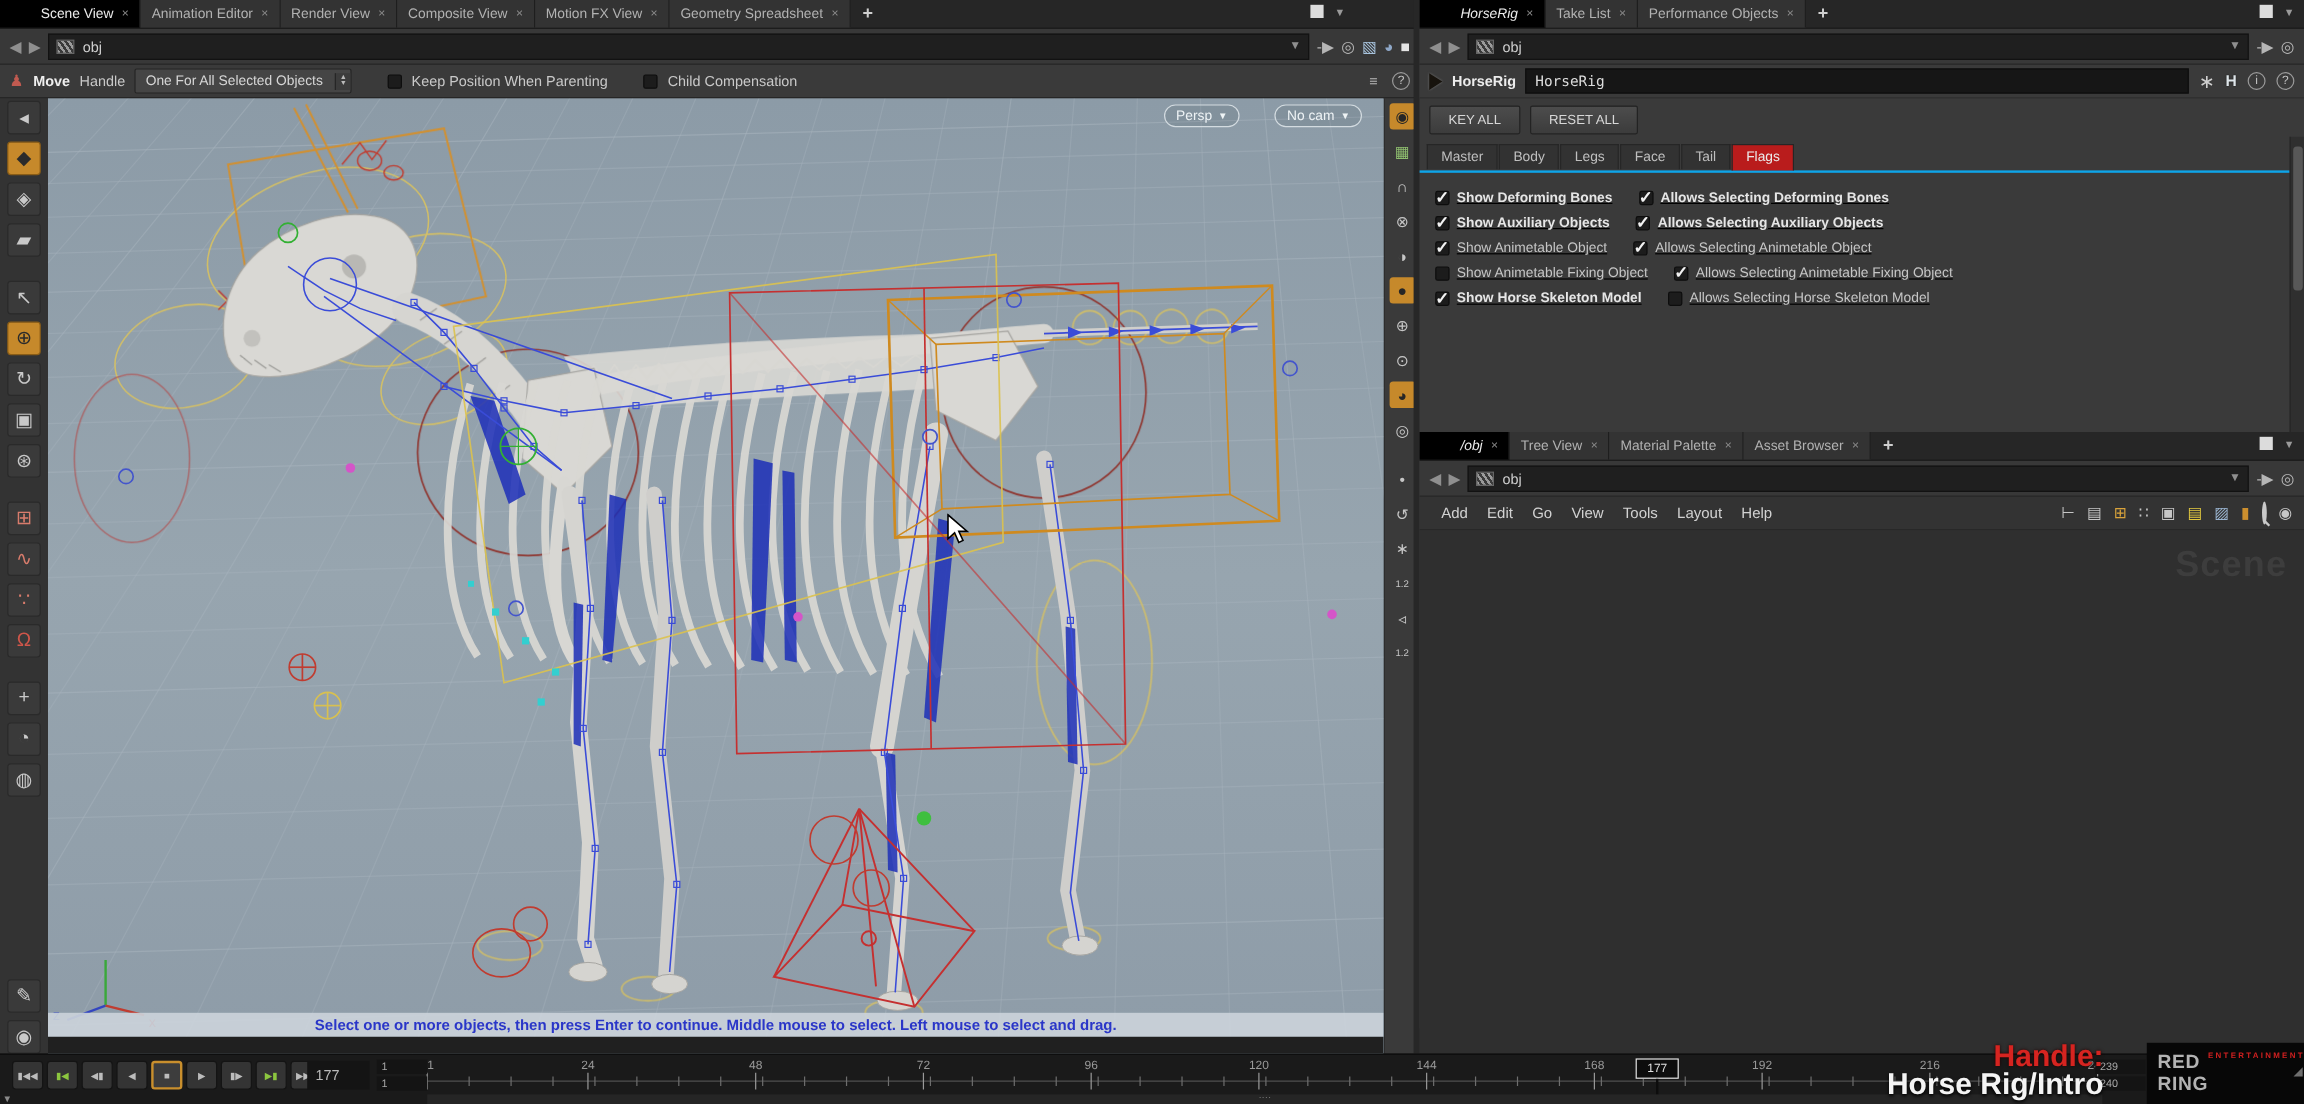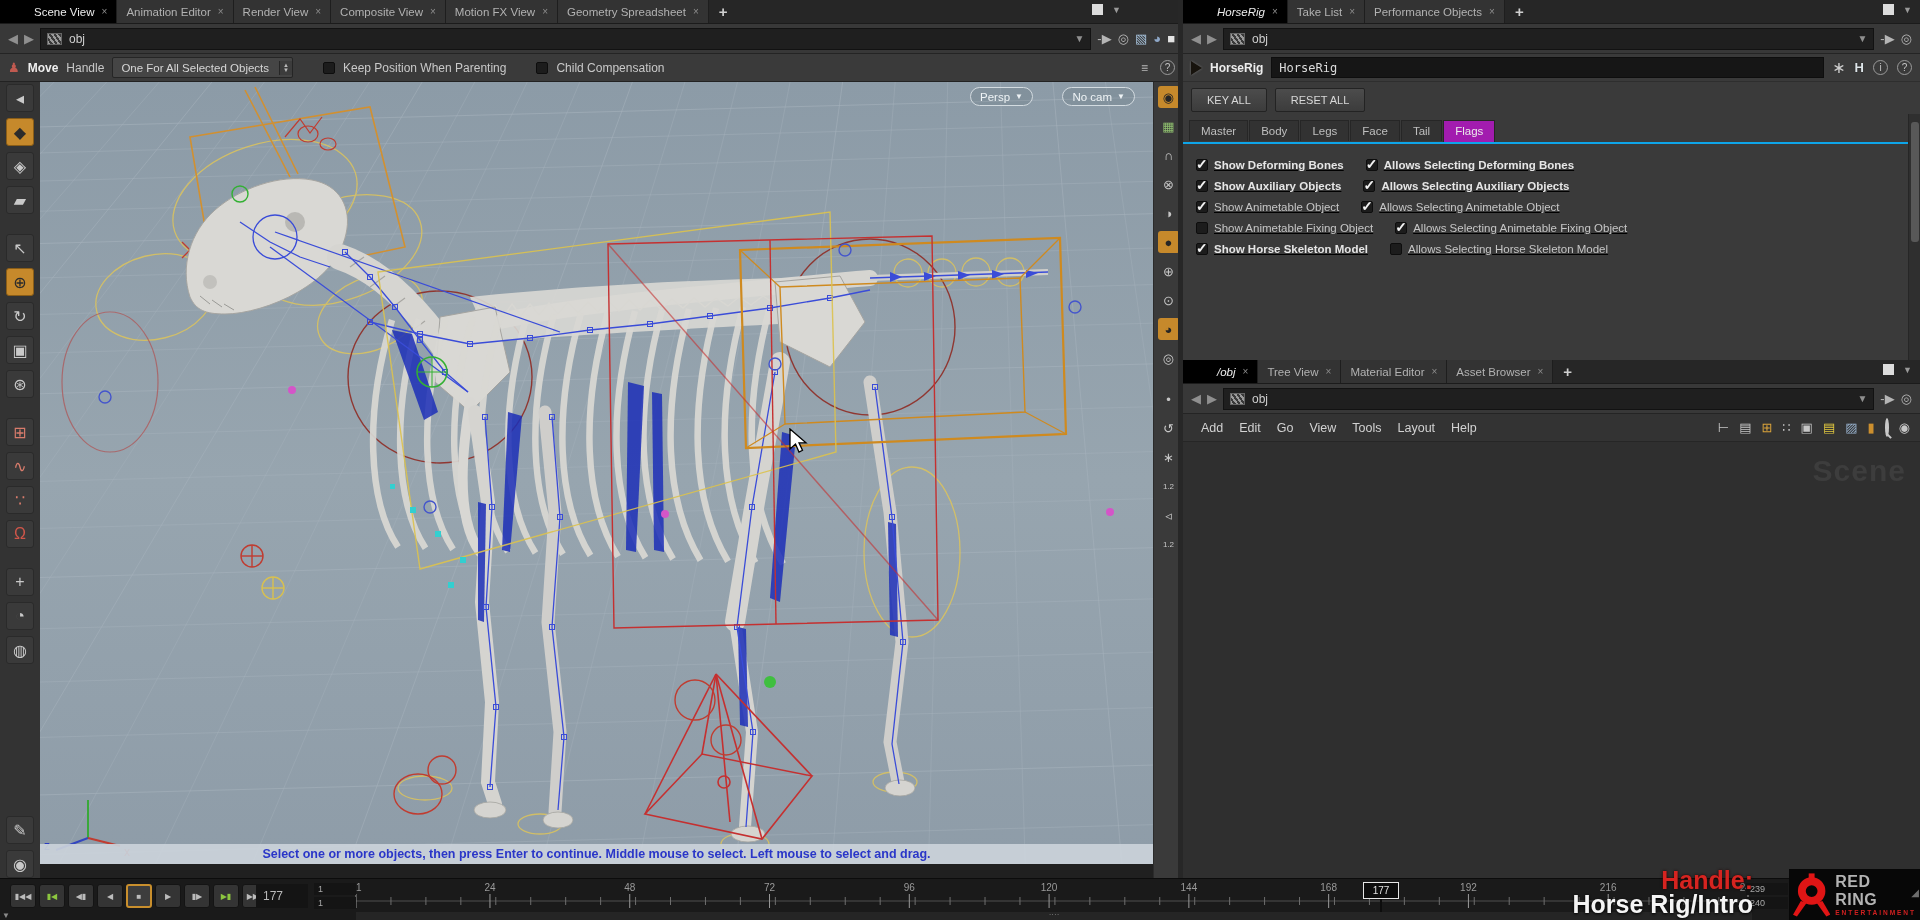--- a/index.html
+++ b/index.html
@@ -102,21 +102,21 @@
   .gear { color:#cfcfcf; font-size:16px; }
   .hglyph { color:#dfe6ea; font-weight:bold; font-size:13px; text-shadow:0 0 1px #000; }
 
   #key-row { display:flex; gap:8px; padding:6px 8px; }
   .hbtn { background:linear-gradient(#4c4c4c,#3c3c3c); border:1px solid #232323; border-radius:2px;
           color:#d8d8d8; font-size:11px; padding:5px 15px; }
   #folder-tabs { display:flex; align-items:flex-start; height:24px; padding:0 6px;
                  border-bottom:2px solid #0ea5e9; margin-top:2px; }
   .ftab { padding:4px 11px; font-size:11.5px; color:#bfbfbf; background:#323232;
           border:1px solid #262626; border-bottom:none; margin-right:1px; }
-  .ftab.active { background:#a21caf; color:#eaeaea; padding-bottom:5px; }
+  .ftab.active { background:#b91c1c; color:#eaeaea; padding-bottom:5px; }
   #param-rows { padding:10px 0 0 13px; }
   .prow { display:flex; align-items:center; gap:22px; height:21px;text-decoration:underline; }
   .pitem { display:flex; align-items:center; gap:6px; }
   .pitem .plabel { font-size:11.5px; color:#c6c6c6; }
   .pitem.bold .plabel { font-weight:bold; color:#e6e6e6; }
   .scrollbar-v { position:absolute; right:0; top:114px; width:12px; height:261px;
                  background:#2f2f2f; border-left:1px solid #262626; }
   .scrollbar-v .thumb { position:absolute; left:2px; top:8px; width:8px; height:120px;
                         background:#585858; border-radius:3px; }
 
@@ -156,21 +156,21 @@
                color:#7c7c7c; font-size:8px; line-height:6px; text-align:center; }
   #tl-corner { position:absolute; left:2px; top:32px; color:#8a8a8a; font-size:8px; }
 
   
   #title-overlay { position:absolute; right:167px; top:868px; text-align:right; line-height:24px;
                    pointer-events:none; }
   #title-label { color:#d62420; font-size:25px; font-weight:bold; text-shadow:0 0 3px #200; }
   #title-value { color:#f4f4f4; font-size:25px; font-weight:bold; text-shadow:0 1px 3px #000; }
   #brand-overlay { position:absolute; left:1789px; top:869px; width:131px; height:51px;
                    background:#070707; display:flex; align-items:center; gap:5px; padding:2px 4px; }
-  .brand-text { display:flex; flex-direction:column; }
+  .brand-text { display:flex; flex-direction:row; }
   #brand-top { color:#b3b3b3; font-size:16px; font-weight:bold; letter-spacing:0.5px; }
   #brand-bottom { color:#d02020; font-size:6.6px; font-weight:bold; letter-spacing:1.9px; }
   #brand-resize { position:absolute; right:1px; top:18px; color:#6e6e6e; font-size:10px; }
 
   #cursor { position:absolute; left:788px; top:428px; z-index:50; pointer-events:none; }
 </style>
 </head>
 <body>
 
 <div id="app">
@@ -712,21 +712,21 @@
 
       <div class="tab active italic">
             <span class="tab-label">/obj</span>
             <span class="close">×</span>
           </div>
           <div class="tab">
             <span class="tab-label">Tree View</span>
             <span class="close">×</span>
           </div>
           <div class="tab">
-            <span class="tab-label">Material Editor</span>
+            <span class="tab-label">Material Palette</span>
             <span class="close">×</span>
           </div>
           <div class="tab">
             <span class="tab-label">Asset Browser</span>
             <span class="close">×</span>
           </div>
           <div class="tab-plus">+</div>
           <div class="pane-ctl" style="right:8px;">
           <span class="sq"></span>
           <span class="dn">▼</span>

